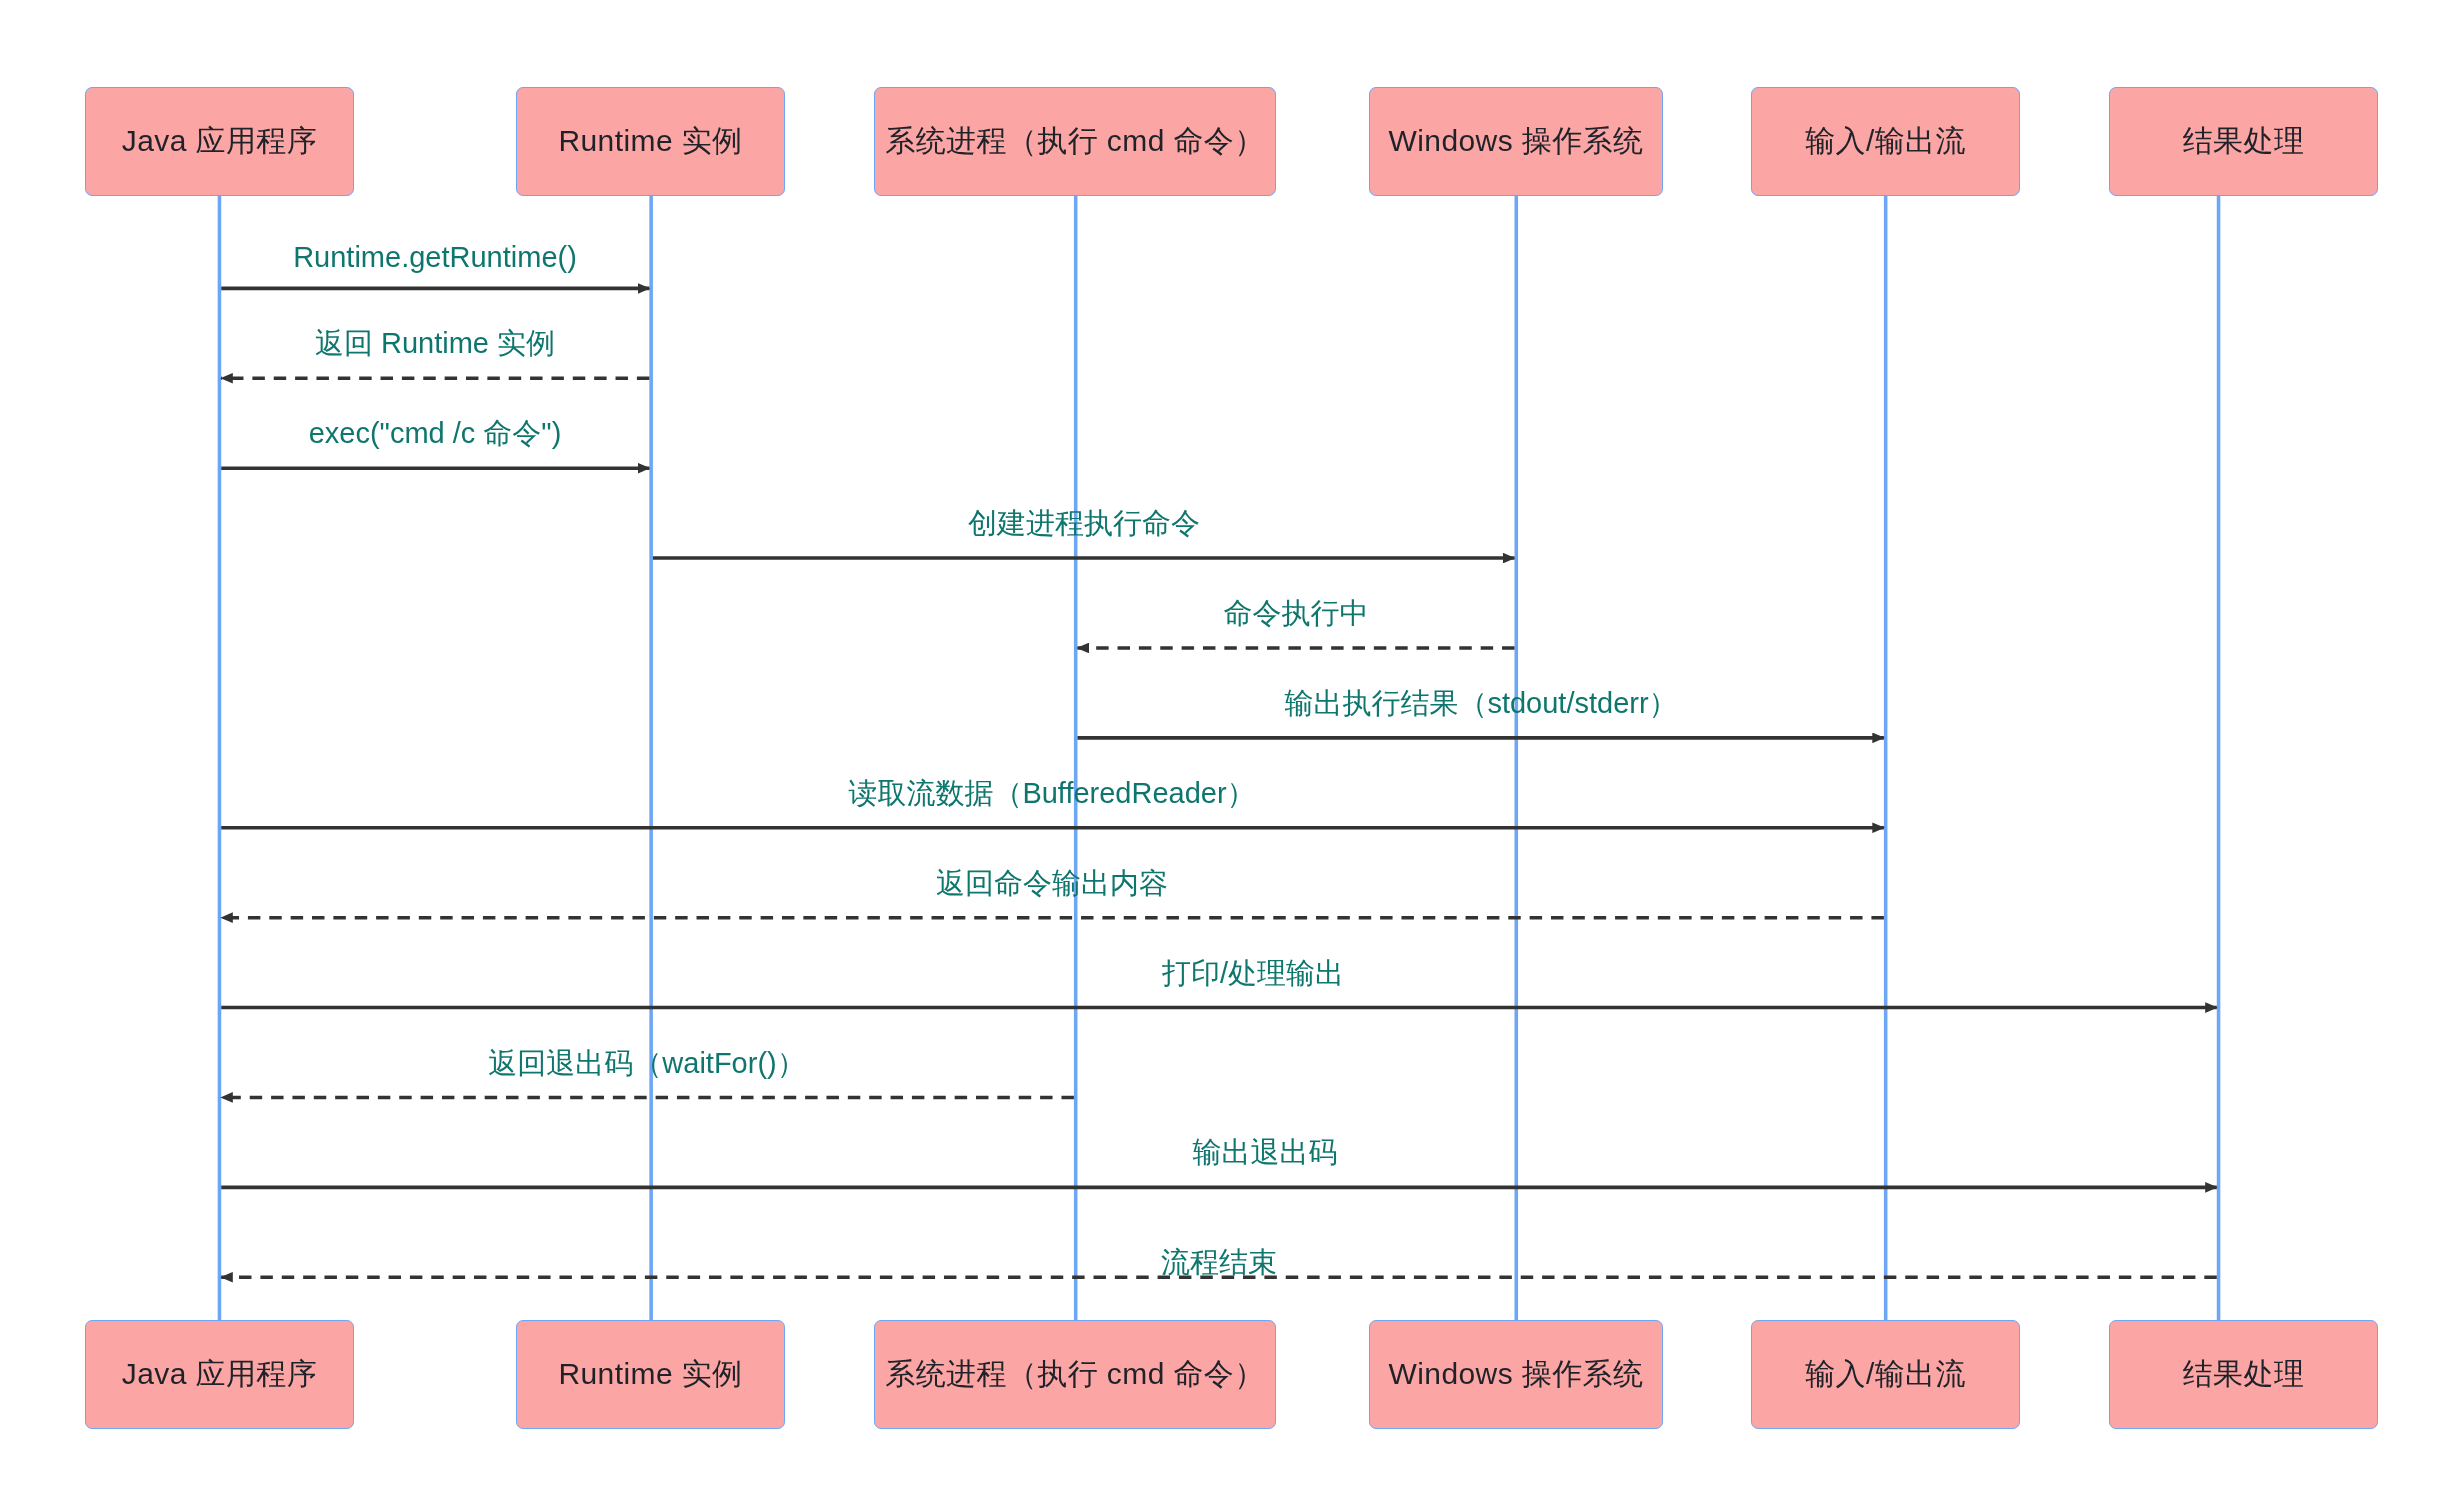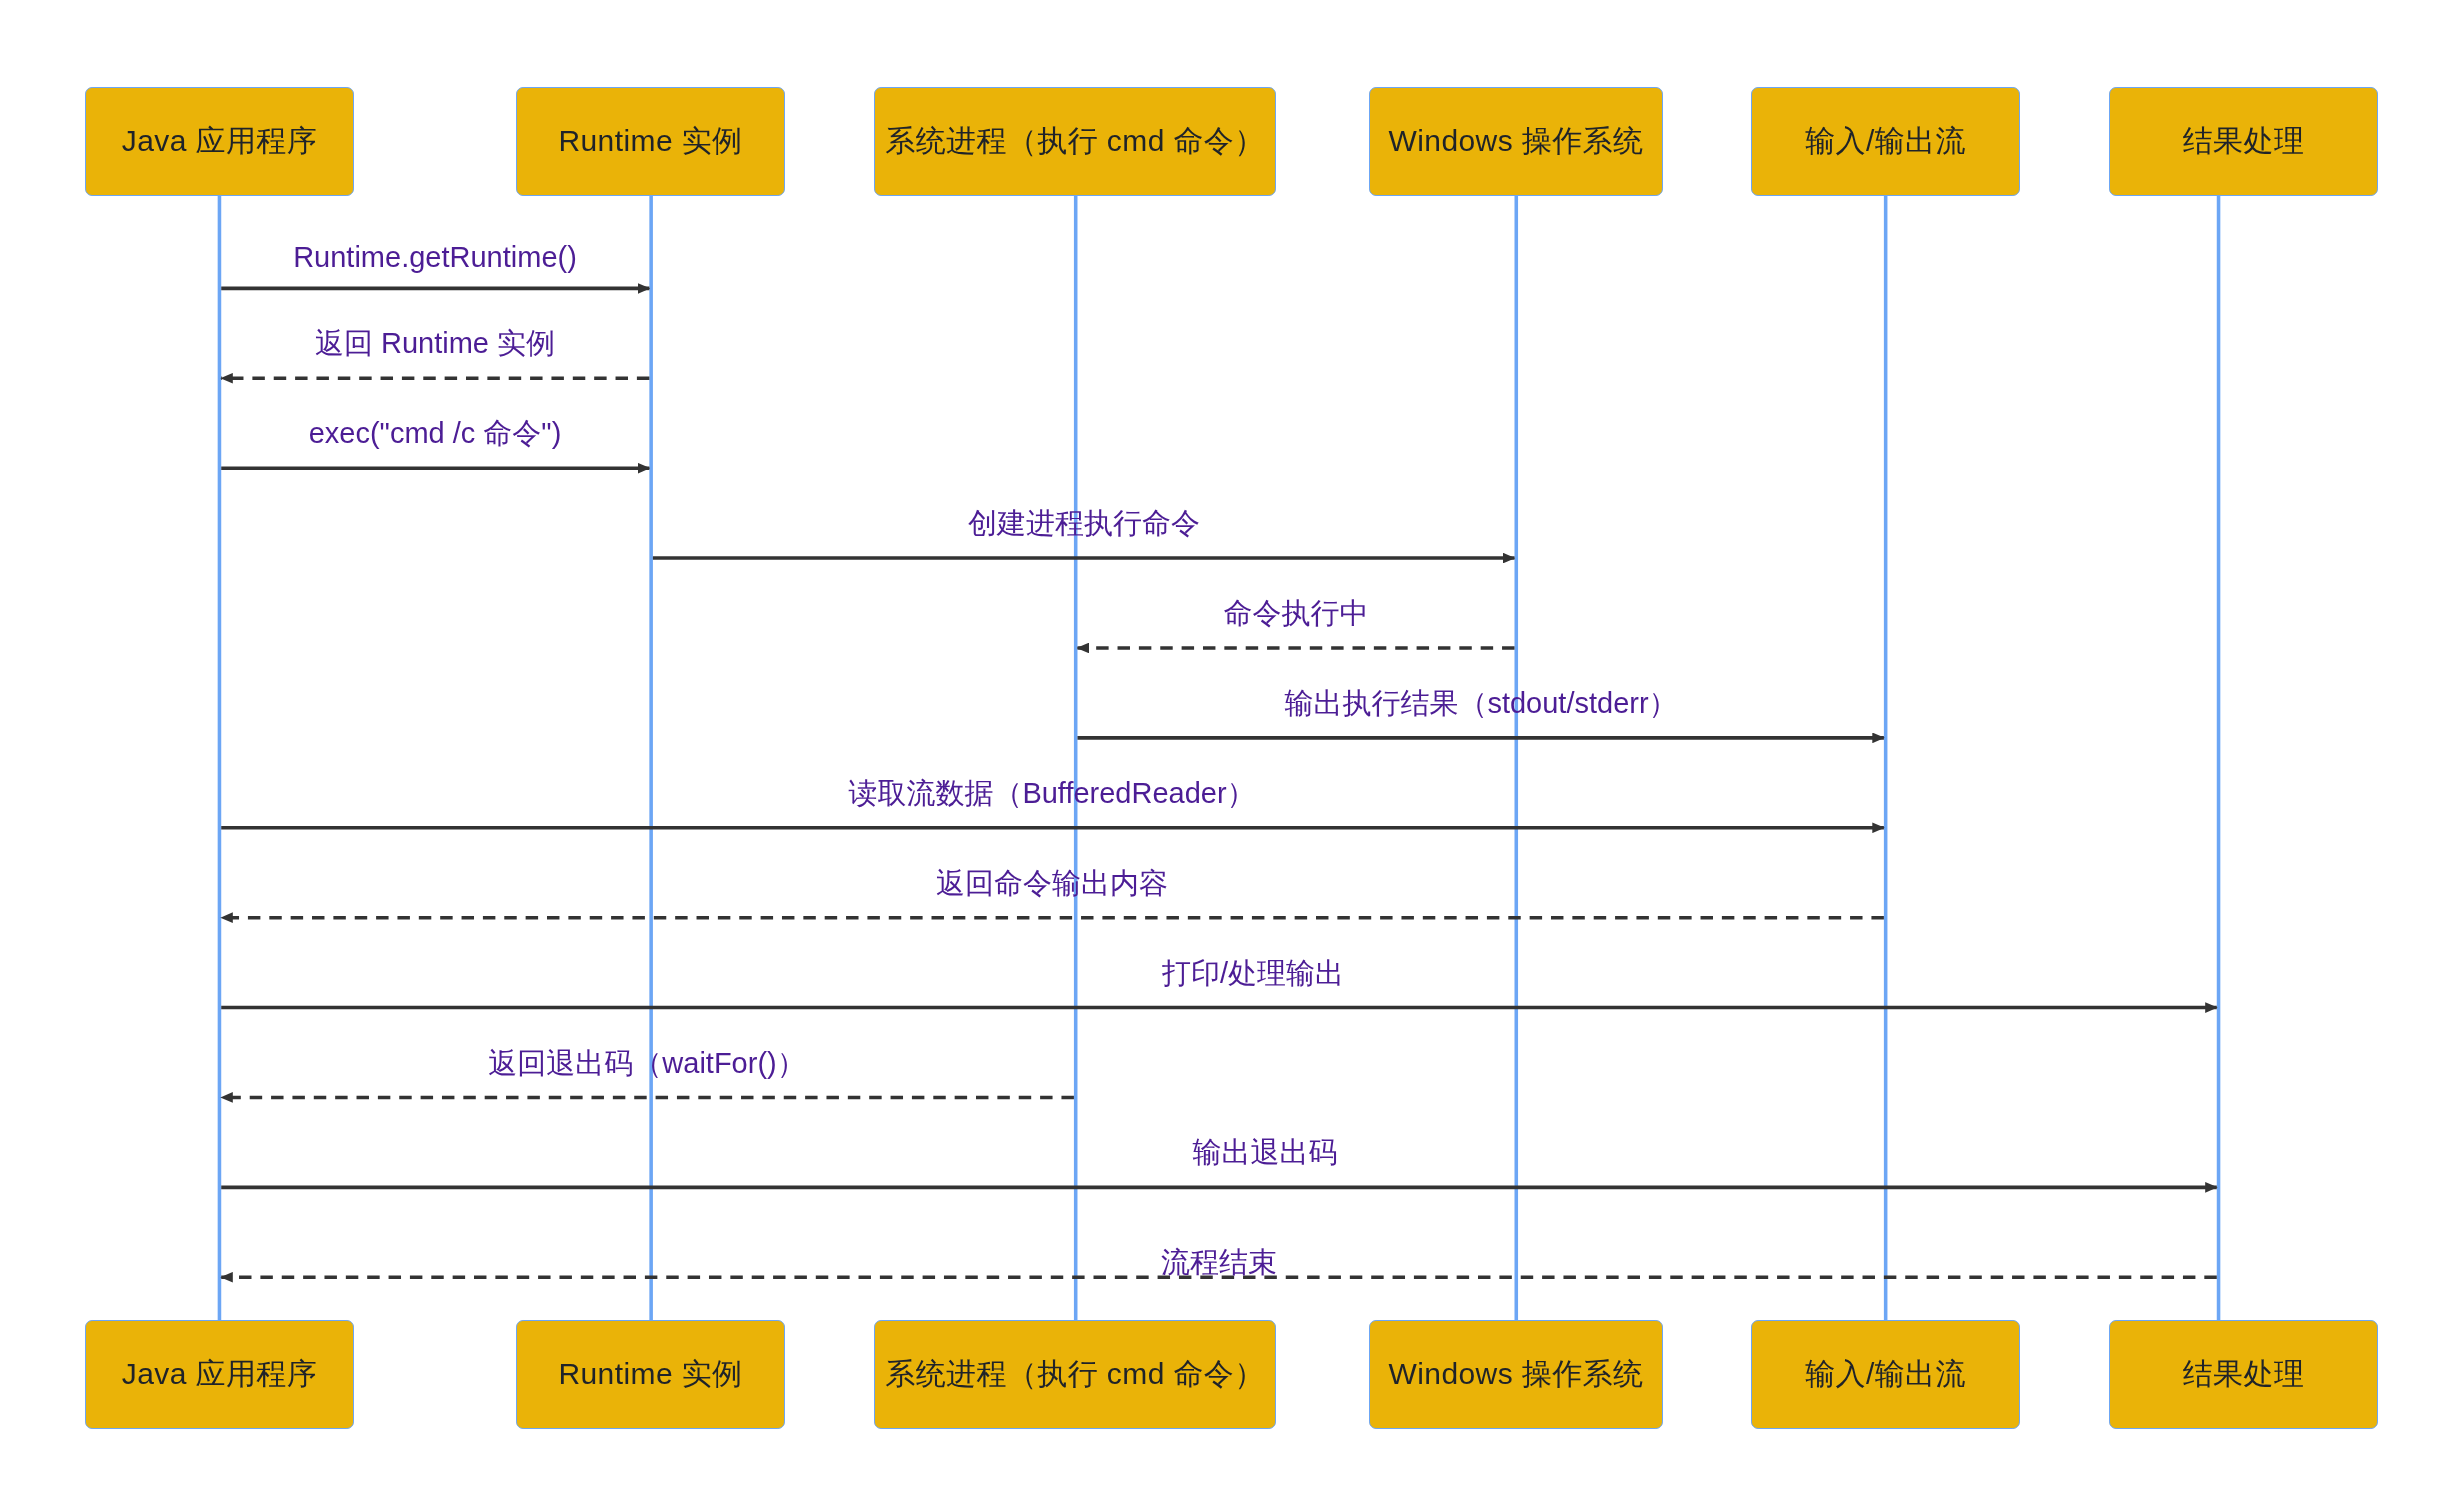--- a/index.html
+++ b/index.html
@@ -21,36 +21,36 @@
   #diagram-svg {
     position: absolute;
     top: 0;
     left: 0;
     width: 2438px;
     height: 1506px;
   }
   .participant-box {
     position: absolute;
     box-sizing: border-box;
-    background: #eab308;
+    background: #fca5a5;
     border: 1.8px solid #6ca6f5;
     border-radius: 7.1px;
     display: flex;
     align-items: center;
     justify-content: center;
     color: #1f2329;
     font-size: 30px;
     font-family: "Liberation Sans", "DejaVu Sans", sans-serif;
     letter-spacing: 0.4px;
     white-space: nowrap;
   }
   .msg-label {
     position: absolute;
     transform: translate(-50%, -100%);
-    color: #4c1d95;
+    color: #0f766e;
     font-size: 29px;
     font-family: "Liberation Sans", "DejaVu Sans", sans-serif;
     white-space: nowrap;
     text-align: center;
   }
 </style>
 </head>
 <body>
 
 <div id="diagram-root">

